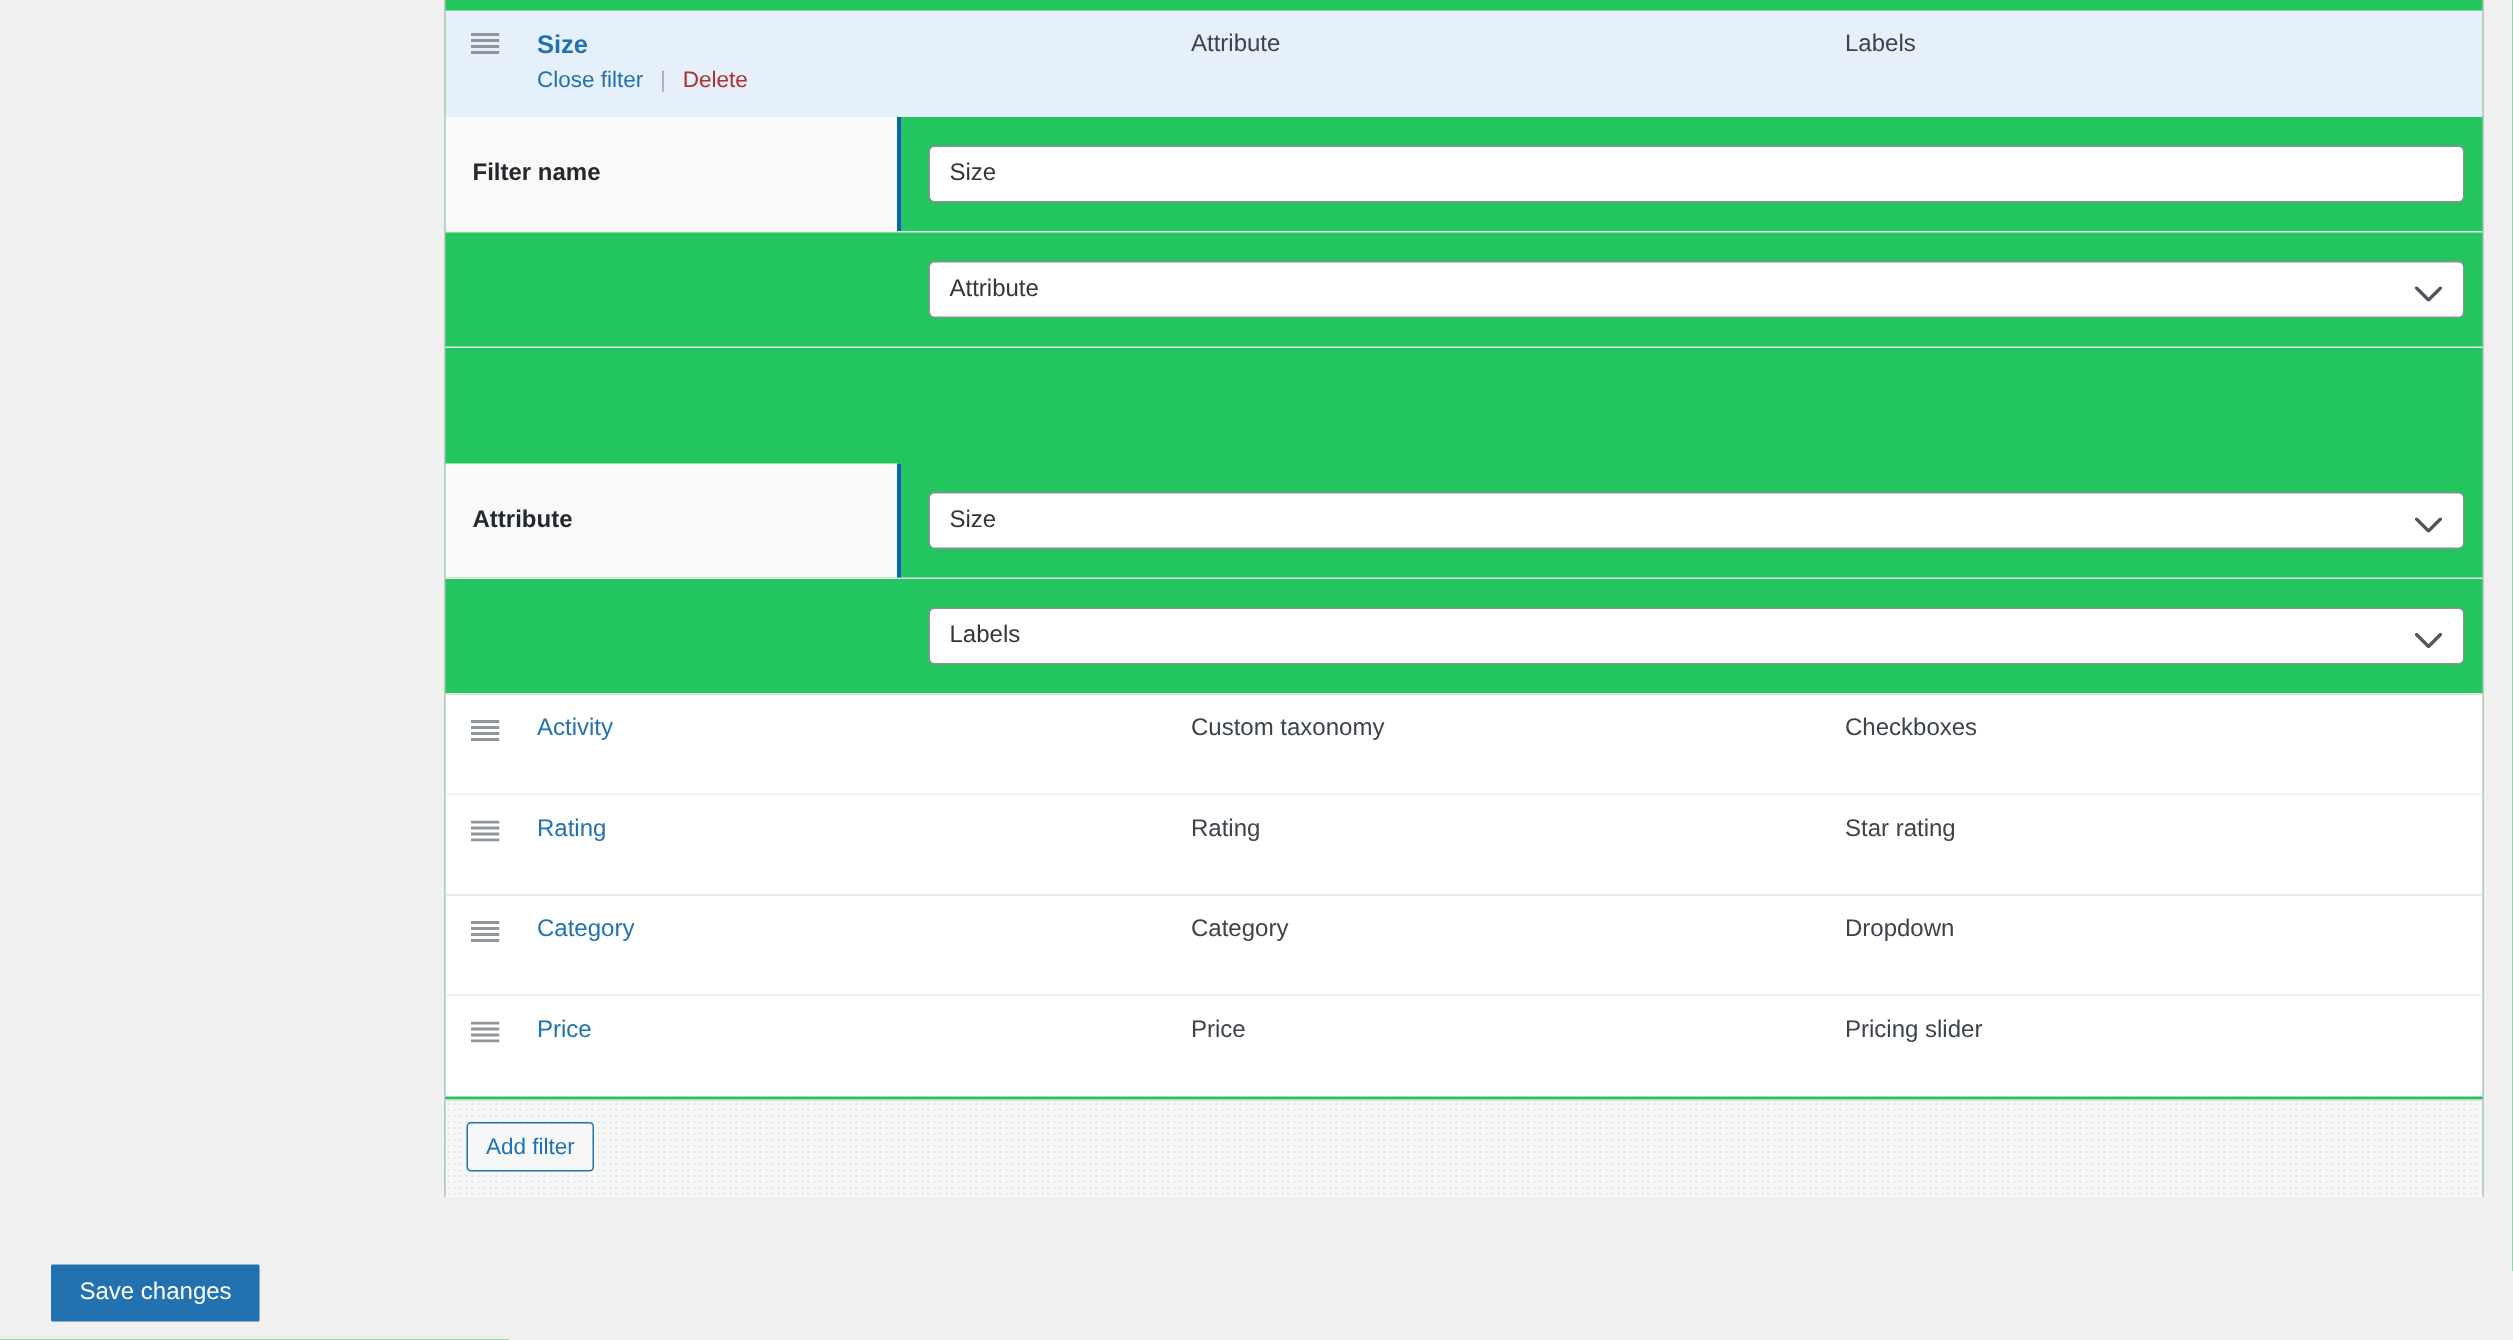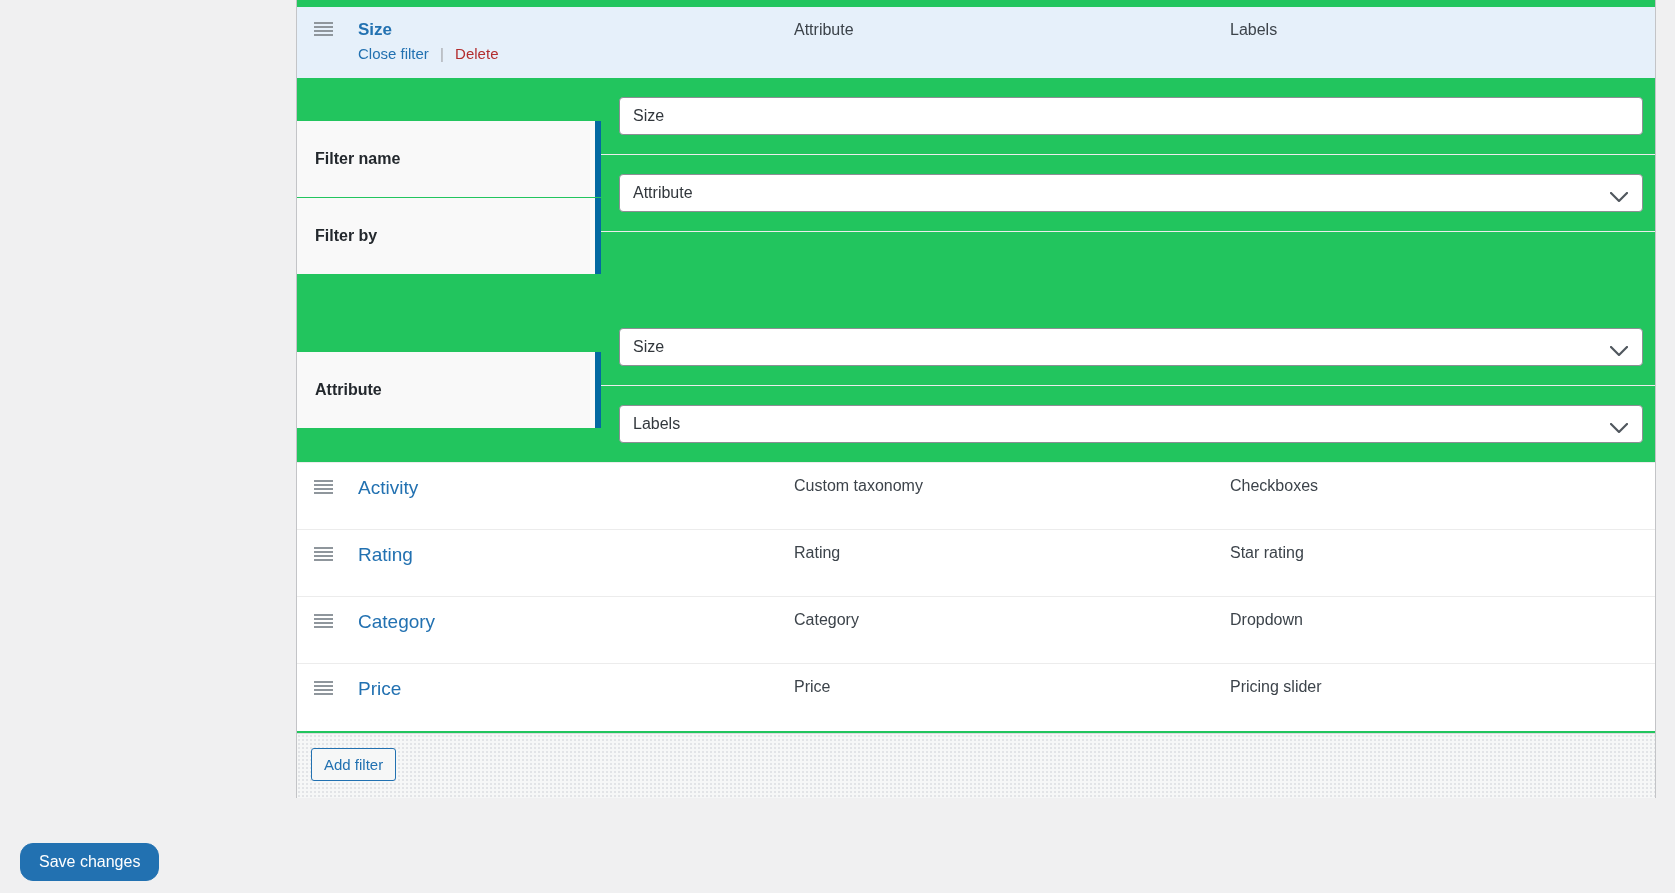--- a/index.html
+++ b/index.html
@@ -58,22 +58,21 @@
   
   .form-area { position: absolute; left: 0; top: 78px; width: 100%; height: 385px; }
   .form-row {
     position: absolute; left: 0; width: 100%; height: 77px;
     border-bottom: 1px solid #ececec;
   }
   .form-row .label-cell {
     position: absolute; left: 0; top: 0;
     width: 304px; height: 100%;
     background: #f9f9f9;
-    border-right: 6px solid #0369a1;
-    margin-top: 43px;
+    border-right: 3px solid #0369a1;
   }
   .form-row .label-cell .lbl {
     position: absolute; left: 18px; top: 50%;
     transform: translateY(-50%);
     font-size: 16px; font-weight: 600; color: #23282d;
     white-space: nowrap;
   }
   .help-tip {
     position: absolute; right: 18px; top: 50%;
     transform: translateY(-50%);
@@ -108,21 +107,21 @@
   .list-rows { position: absolute; left: 0; top: 463px; width: 100%; }
   .list-row {
     position: relative; width: 100%; height: 67px;
     border-bottom: 1px solid #ececec;
     background: #ffffff;
   }
   .list-row:last-child { border-bottom: none; }
   .list-row .drag-handle { left: 17px; top: 17px; }
   .list-row .name {
     position: absolute; left: 61px; top: 14px;
-    font-size: 19px; font-weight: 500;
+    font-size: 16px; font-weight: 500;
     color: #2271b1; cursor: pointer;
   }
   .list-row .cell { position: absolute; top: 14px; font-size: 16px; color: #3c434a; }
   .list-row .cell.c2 { left: 497px; }
   .list-row .cell.c3 { left: 933px; }
 
   
   .panel-footer {
     position: absolute; left: 0; top: 733px;
     width: 100%; height: 65px;
@@ -134,24 +133,24 @@
   .btn-secondary {
     position: absolute; left: 14px; top: 14px;
     height: 33px; padding: 0 12px;
     background: #f6f7f7;
     border: 1px solid #2271b1; border-radius: 3px;
     color: #2271b1; font-size: 15px;
     font-family: "Liberation Sans", sans-serif;
     cursor: pointer;
   }
   .btn-primary {
-    position: absolute; left: 20px; top: 843px;
+    position: absolute; left: 34px; top: 843px;
     height: 38px; padding: 0 18px;
     background: #2271b1;
-    border: 1px solid #2271b1; border-radius: 13px;
+    border: 1px solid #2271b1; border-radius: 1px;
     color: #ffffff; font-size: 16px;
     font-family: "Liberation Sans", sans-serif;
     cursor: pointer;
   }
 </style>
 </head>
 <body>
 
 <svg width="0" height="0" style="position:absolute">
   <defs>
@@ -189,23 +188,20 @@
     <div class="form-area">
 
       <div class="form-row" style="top:0">
         <div class="label-cell">
           <span class="lbl">Filter name</span>
         </div>
         <input class="ctrl" type="text" value="Size" style="">
       </div>
 
       <div class="form-row" style="top:77px">
-        <div class="label-cell">
-          <span class="lbl">Filter by</span>
-        </div>
         <div class="ctrl fake-select">
           <span>Attribute</span>
           <span class="chevron">
             <svg width="18" height="10">
                 <use href="#chev"></use>
               </svg>
           </span>
         </div>
       </div>
 

